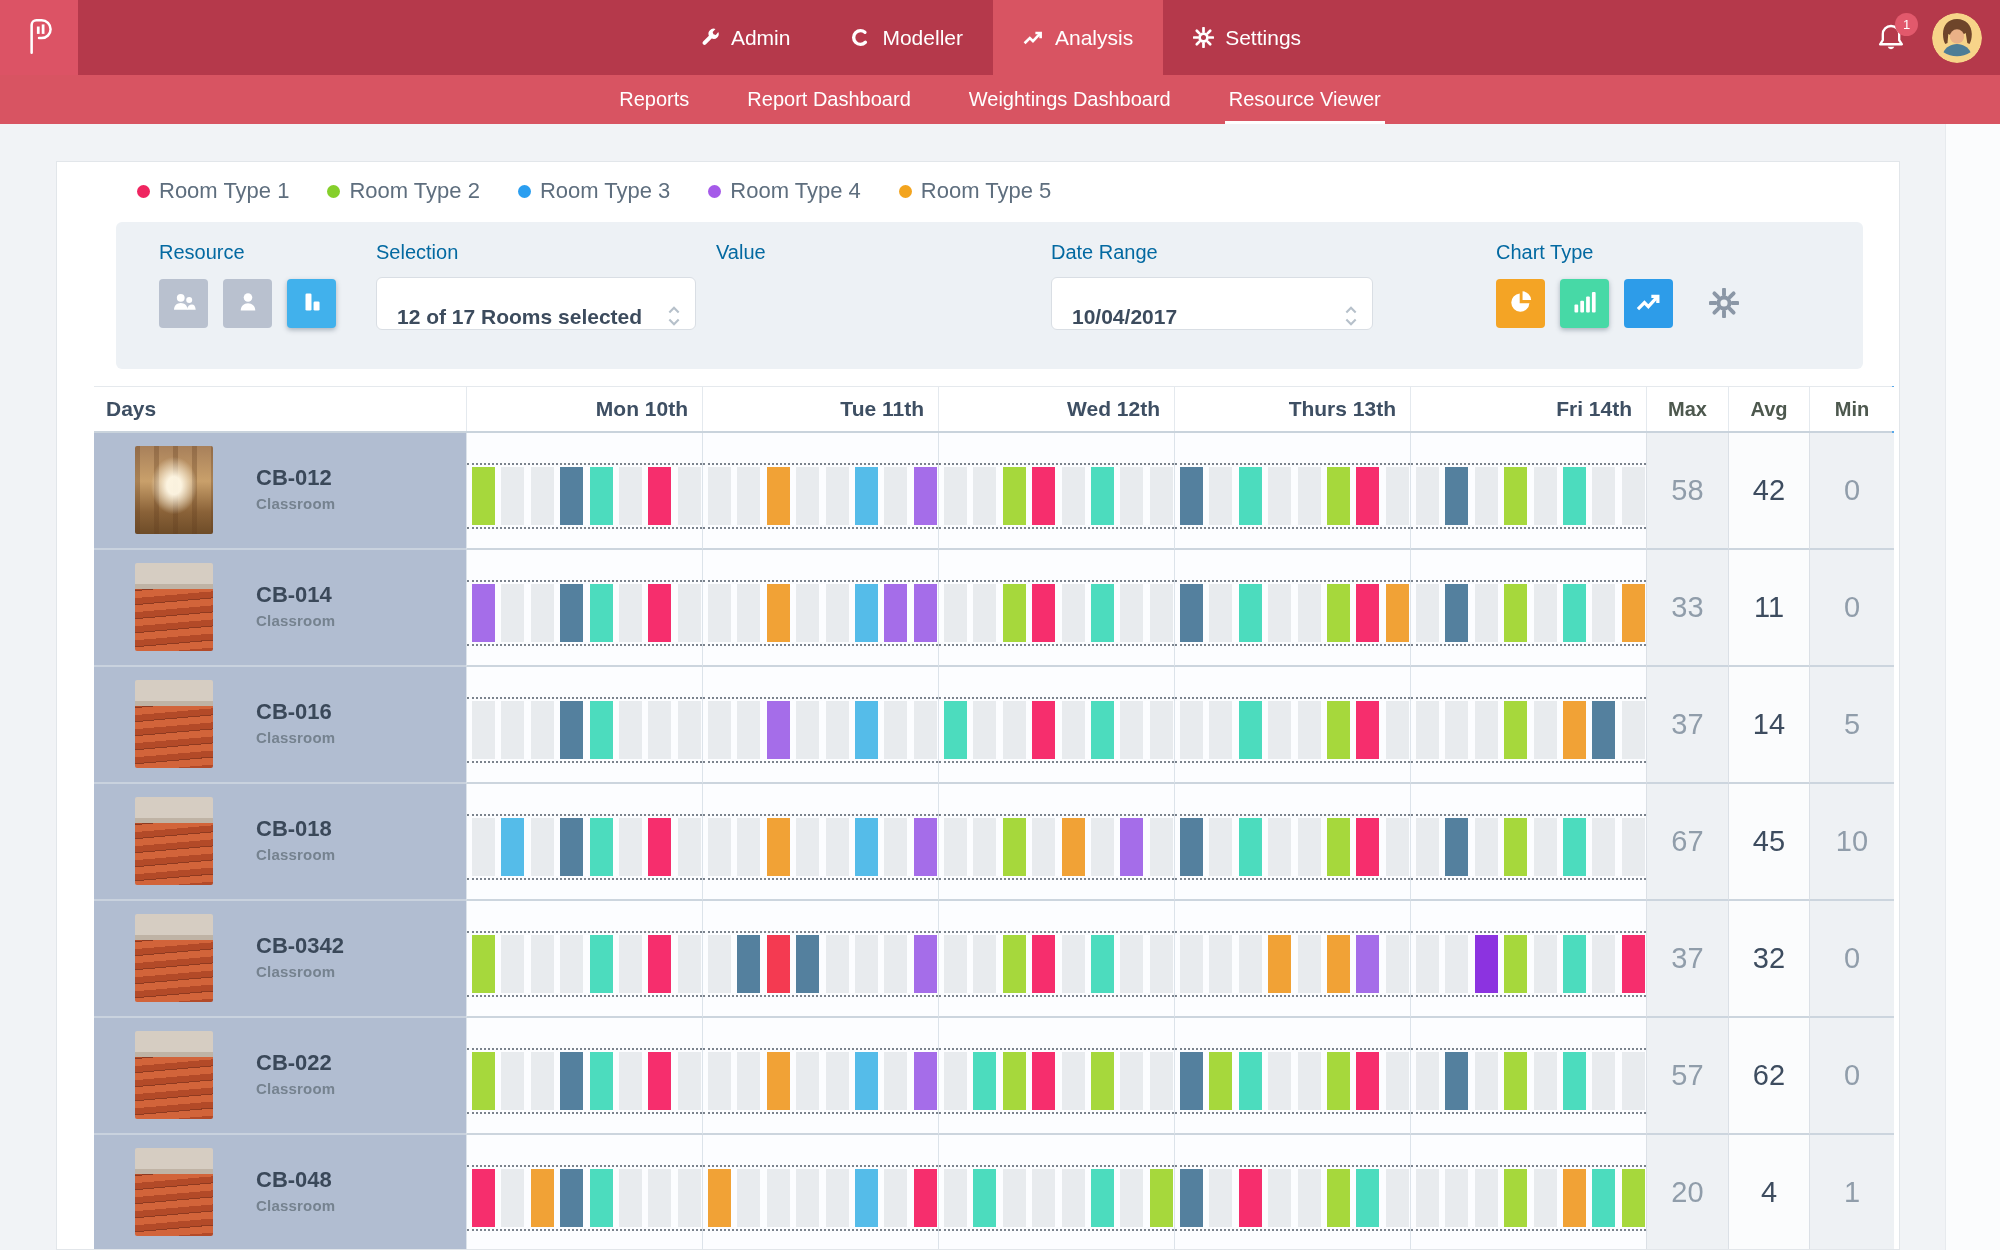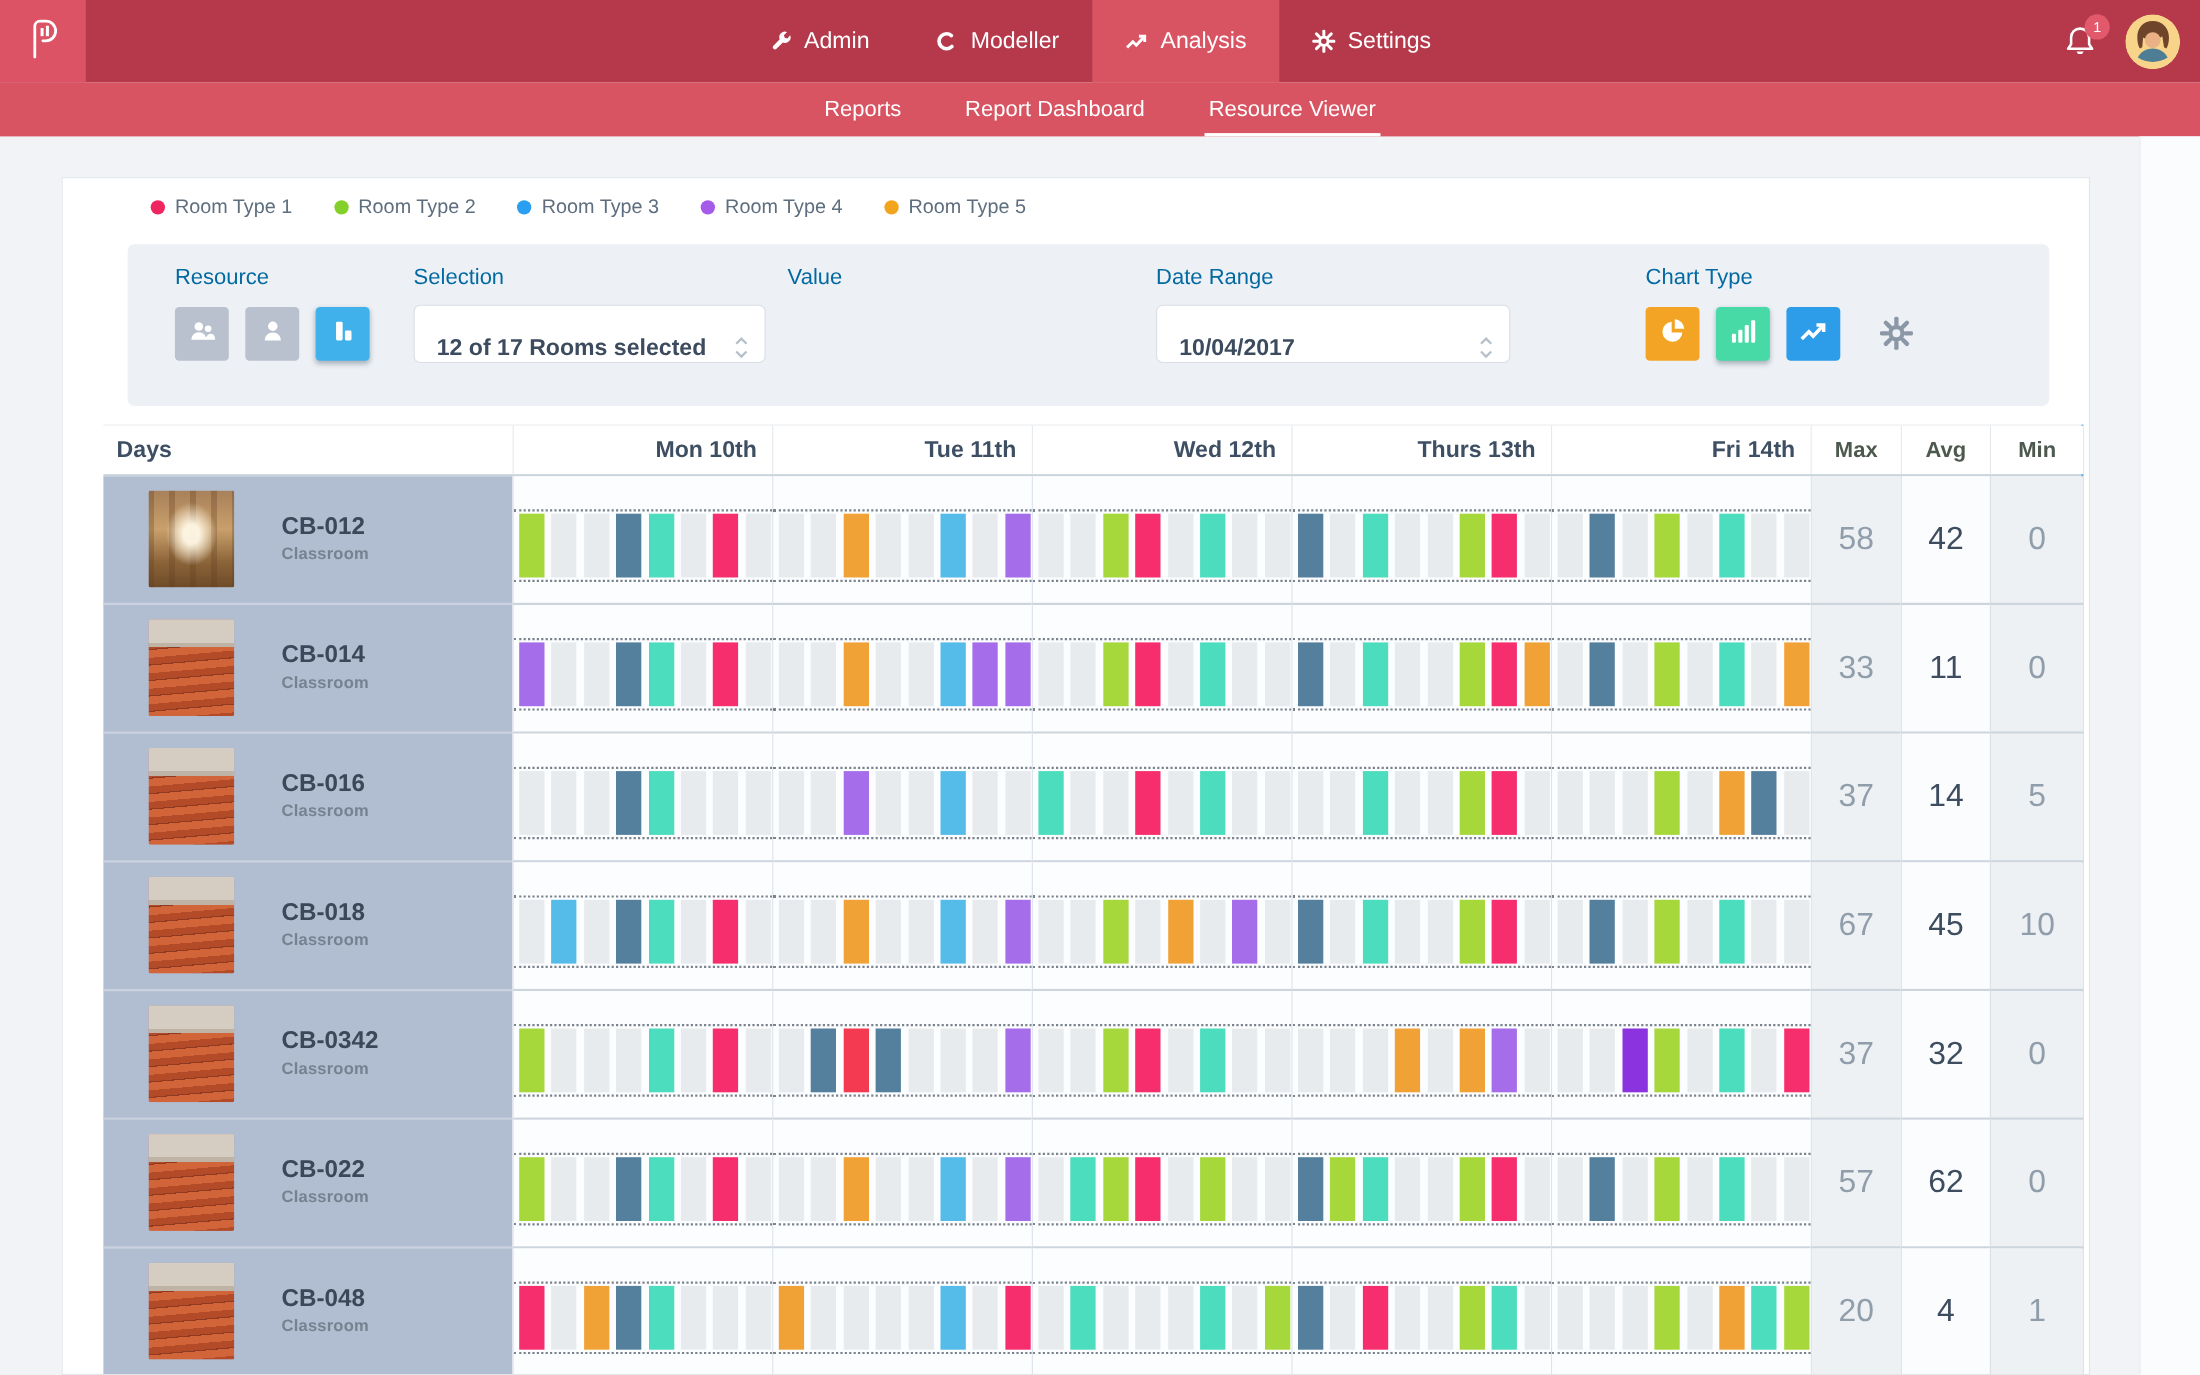--- a/index.html
+++ b/index.html
@@ -38,21 +38,21 @@
 
   
   .card { position:absolute; left:56px; top:161px; width:1844px; height:1089px;
     background:#fff; border:1px solid #e2e6ea; overflow:hidden; }
   .right-gutter { position:absolute; right:0; top:124px; width:55px;
     bottom:0; background:#fbfcfd; border-left:1px solid #e7eaee; }
 
   
   .legend { position:absolute; left:80px; top:16px; display:flex; gap:38px; }
   .legend-item { display:flex; align-items:center; gap:9px; color:#5e6e7e;
-    font-size:18px; cursor:pointer; }
+    font-size:22px; cursor:pointer; }
   .legend-dot { width:13px; height:13px; border-radius:50%; }
 
   
   .fpanel { position:absolute; left:59px; top:60px; width:1747px; height:147px;
     background:#edf1f5; border-radius:6px; }
   .flabel { position:absolute; top:19px; font-size:20px; color:#0369a1; }
   .fbtn-row { position:absolute; top:57px; display:flex; gap:15px; }
   .sq-btn { width:49px; height:49px; border-radius:4px; display:flex;
     align-items:center; justify-content:center; cursor:pointer; }
   .sq-btn svg { width:26px; height:26px; }
@@ -181,20 +181,23 @@
   </div>
 </header>
 
 <nav class="subnav">
     <div class="subnav-item">
        <span>Reports</span>
      </div>
     <div class="subnav-item">
        <span>Report Dashboard</span>
      </div>
+    <div class="subnav-item">
+       <span>Weightings Dashboard</span>
+     </div>
     <div class="subnav-item active">
        <span>Resource Viewer</span>
      </div>
   </nav>
 
 <div class="card">
   <div class="legend">
       <div class="legend-item">
        <span class="legend-dot" style="background:#ef2560"></span>
        <span>Room Type 1</span>

